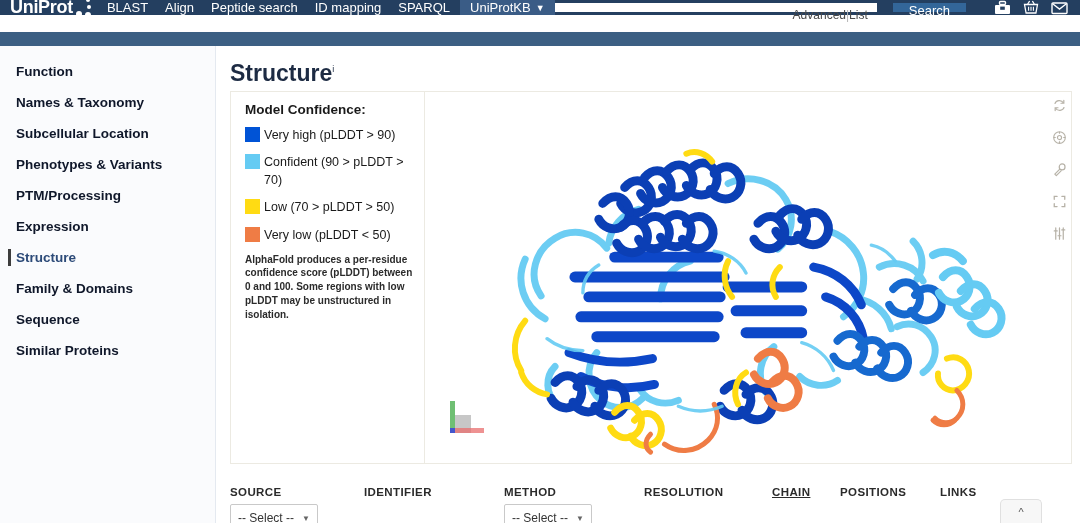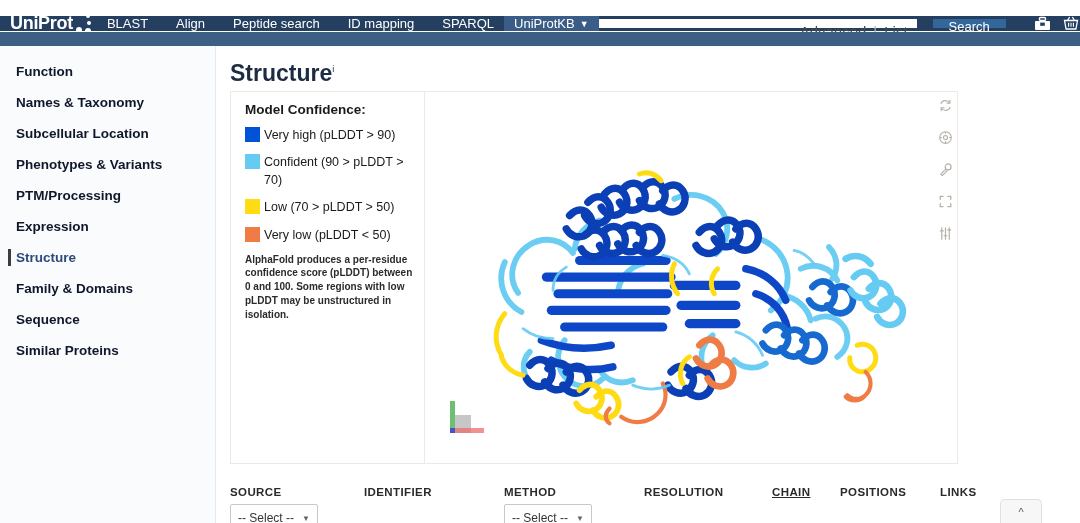--- a/index.html
+++ b/index.html
@@ -6,21 +6,21 @@
   html, body {
     margin: 0; padding: 0;
     width: 1080px; height: 523px;
     overflow: hidden;
     background: #ffffff;
     font-family: "Liberation Sans", sans-serif;
   }
 
   
   .header {
-    position: absolute; top: 16px; left: 0;
+    position: absolute; top: 0; left: 0;
     width: 1080px; height: 15px;
     background: #243f60;
     display: flex; align-items: stretch;
   }
   .logo {
     display: flex; align-items: center;
     padding: 0 4px 0 10px;
     color: #fff; font-weight: bold; font-size: 18px;
     letter-spacing: -0.3px;
     position: relative;
@@ -28,21 +28,21 @@
   .logo-dots { position: relative; width: 20px; height: 22px; margin-left: 2px; }
   .logo-dots i {
     position: absolute; background: #fff; border-radius: 50%;
     display: block;
   }
   .d1 { width: 4px; height: 4px; left: 11px; top: 1px; }
   .d2 { width: 4px; height: 4px; left: 12px; top: 8px; }
   .d3 { width: 6px; height: 6px; left: 1px; top: 14px; }
   .d4 { width: 6px; height: 6px; left: 10px; top: 15px; }
 
-  .nav-links { display: flex; align-items: center; gap: 28px; margin-left: 8px; }
+  .nav-links { display: flex; align-items: center; gap: 17px; margin-left: 8px; }
   .nav-links a {
     color: #fff; font-size: 13px; text-decoration: none; white-space: nowrap;
   }
   .kb-select {
     display: flex; align-items: center; justify-content: center;
     background: #3a5c86; color: #fff; font-size: 13px;
     padding: 0 10px; margin-left: 10px; white-space: nowrap;
   }
   .kb-select .caret { margin-left: 5px; font-size: 9px; }
 
@@ -50,22 +50,22 @@
     flex: 1; display: flex; align-items: stretch;
     background: #fff; margin: 3px 0 3px 0;
   }
   .search-input {
     flex: 1; border: none; outline: none;
     font-size: 13px; padding: 0 8px;
     font-family: "Liberation Sans", sans-serif;
     background: #fff;
   }
   .search-meta {
-    display: flex; align-items: center; gap: 7px;
-    padding: 12px 9px; font-size: 15px; color: #4a4a4a;
+    display: flex; align-items: center; 
+    padding: 12px 9px; font-size: 12px; color: #4a4a4a;
   }
   .search-meta a { color: #4a4a4a; text-decoration: none; }
   .search-meta .sep { color: #b5b5b5; }
   .search-btn {
     background: #336699; color: #fff; border: none;
     font-size: 13px; padding: 0 16px; cursor: pointer;
     font-family: "Liberation Sans", sans-serif;
     margin: 3px 16px;
   }
   .header-icons { display: flex; align-items: center; gap: 12px; padding: 0 12px; }
@@ -105,21 +105,21 @@
     background: #fff;
   }
   .page-title {
     font-size: 23px; font-weight: bold; color: #1d2b43;
     padding: 14px 0 10px 14px; margin: 0;
   }
   .page-title sup { font-size: 9px; font-weight: normal; vertical-align: super; }
 
   .structure-panel {
     position: absolute; left: 14px; top: 45px;
-    width: 728px; height: 373px;
+    width: 842px; height: 373px;
     display: flex;
     border: 1px solid #eceae2;
     background: #fff;
   }
   .legend-col {
     width: 194px; padding: 10px 10px 0 14px;
     border-right: 1px solid #eceae2;
     background: #fff;
   }
   .legend-title {

